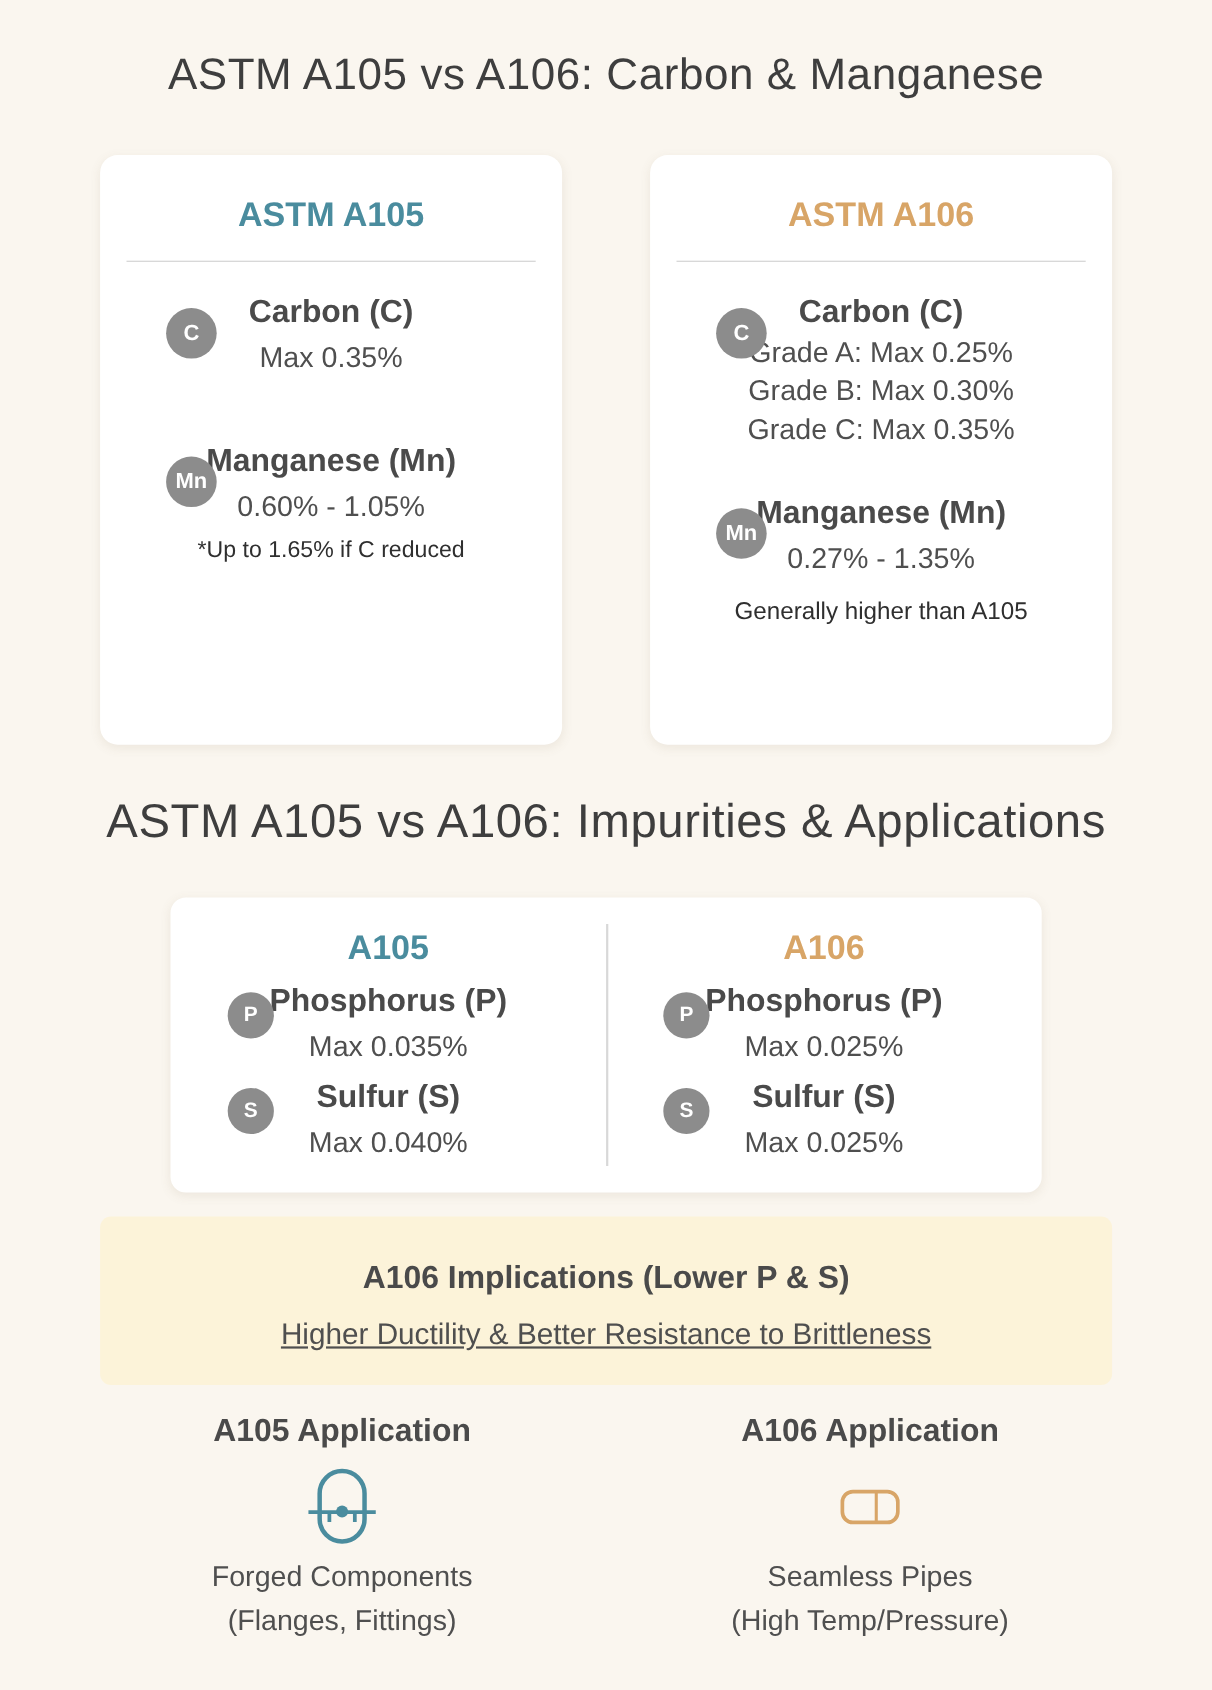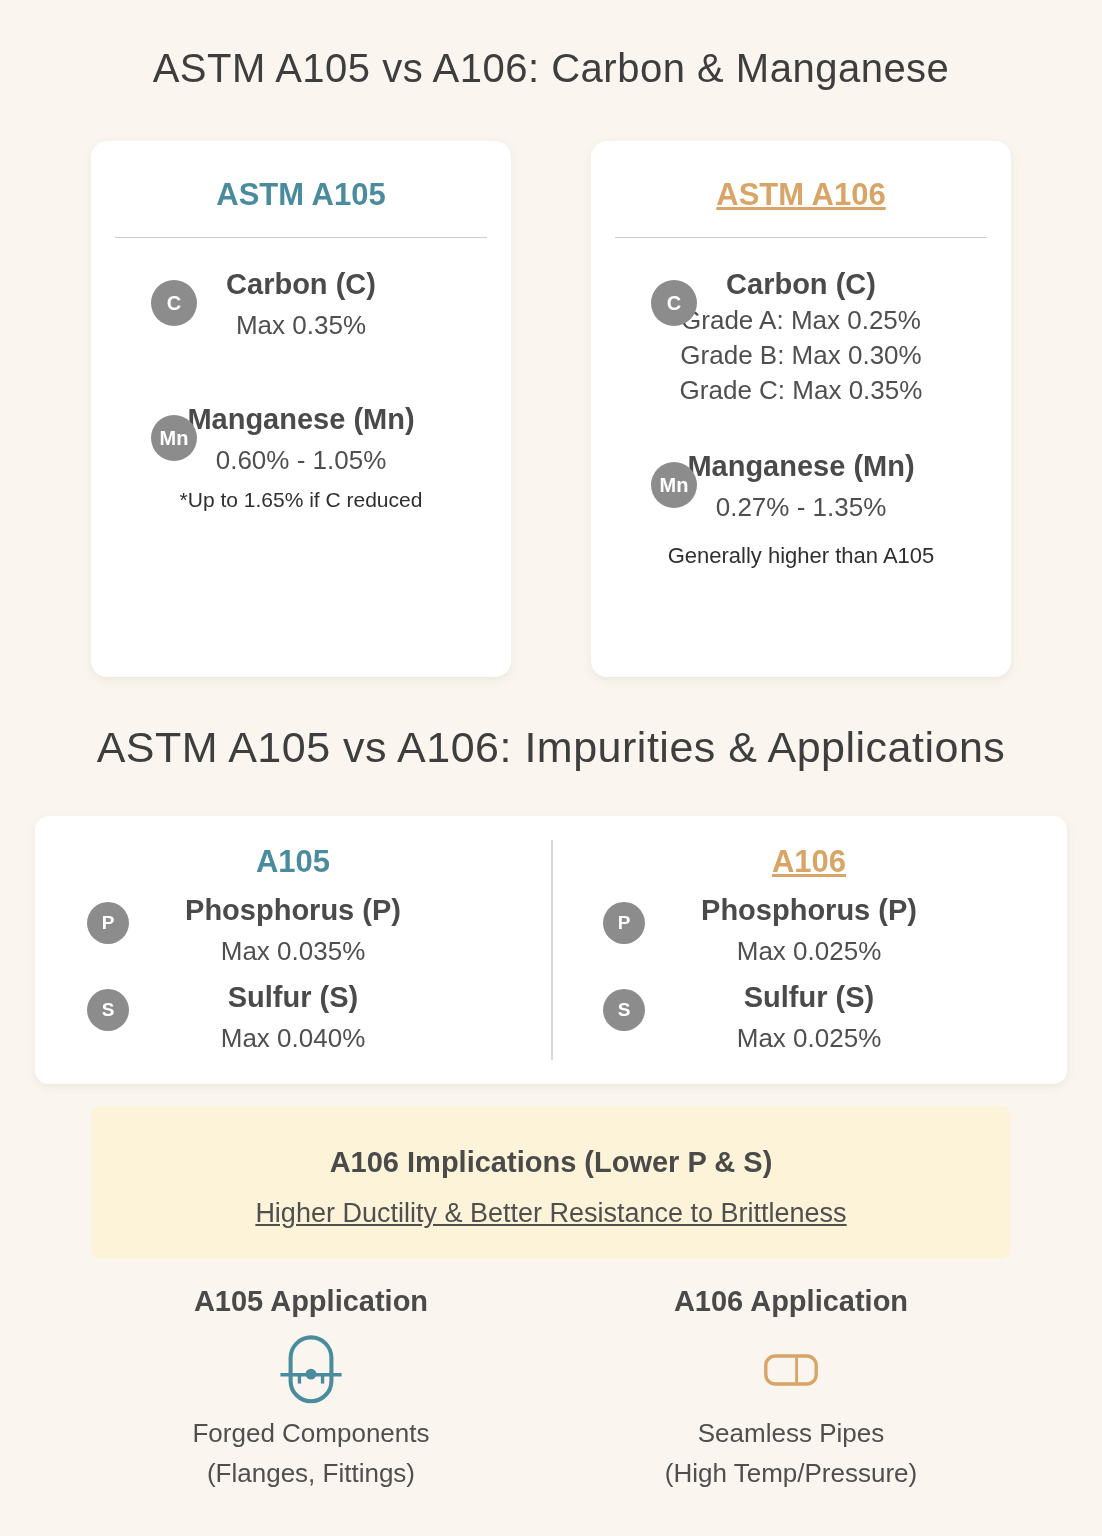--- a/index.html
+++ b/index.html
@@ -49,21 +49,21 @@
     min-height:536px;
     padding:22px 18px 30px;
   }
   .card-header{
     text-align:center;
     font-size:31px;
     font-weight:bold;
     padding:14px 0 24px;
   }
   .hdr-teal{color:var(--teal);}
-  .hdr-tan{color:var(--tan);text-decoration:underline;}
+  .hdr-tan{color:var(--tan);}
   .card-divider{
     border:none;
     border-top:1.5px solid var(--divider);
     margin:0 6px;
   }
   .element{
     position:relative;
     text-align:center;
   }
   .element.first{margin-top:30px;}
@@ -107,21 +107,21 @@
     color:var(--note);
     margin-top:12px;
   }
   .element-note.wide{
     font-size:22px;
     margin-top:20px;
   }
   .element-note.wide + .element-note.wide{margin-top:14px;}
 
   .wide-card{
-    width:1032px;
+    width:792px;
     margin:44px auto 12px;
     background:var(--card);
     border-radius:14px;
     box-shadow:0 3px 10px rgba(120,100,70,0.10);
     display:flex;
     position:relative;
     padding:22px 0 30px;
     min-height:258px;
   }
   .wide-card .col{

